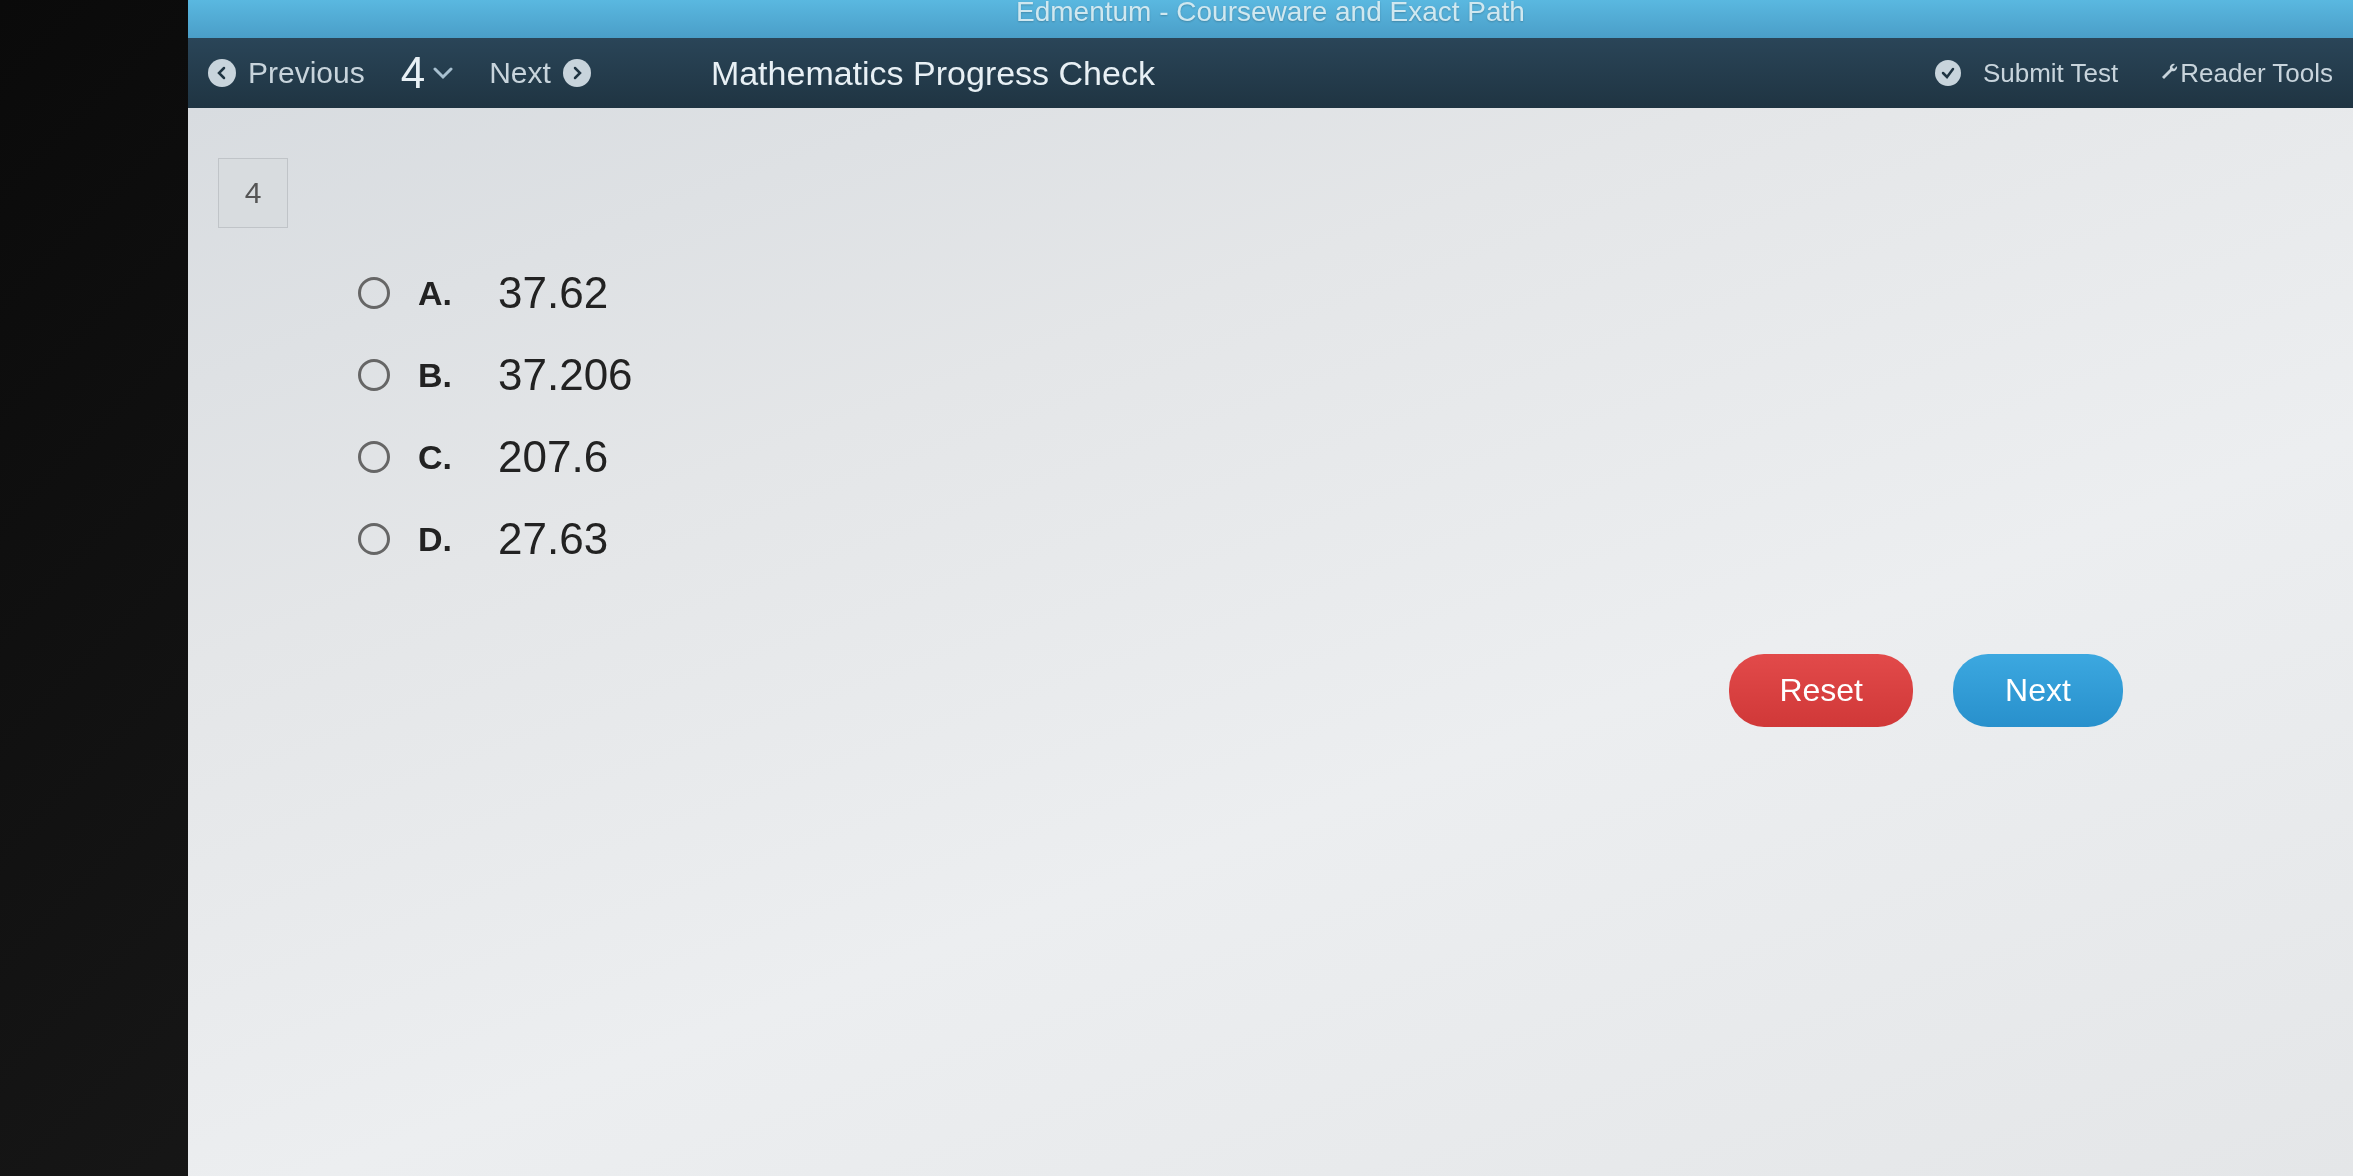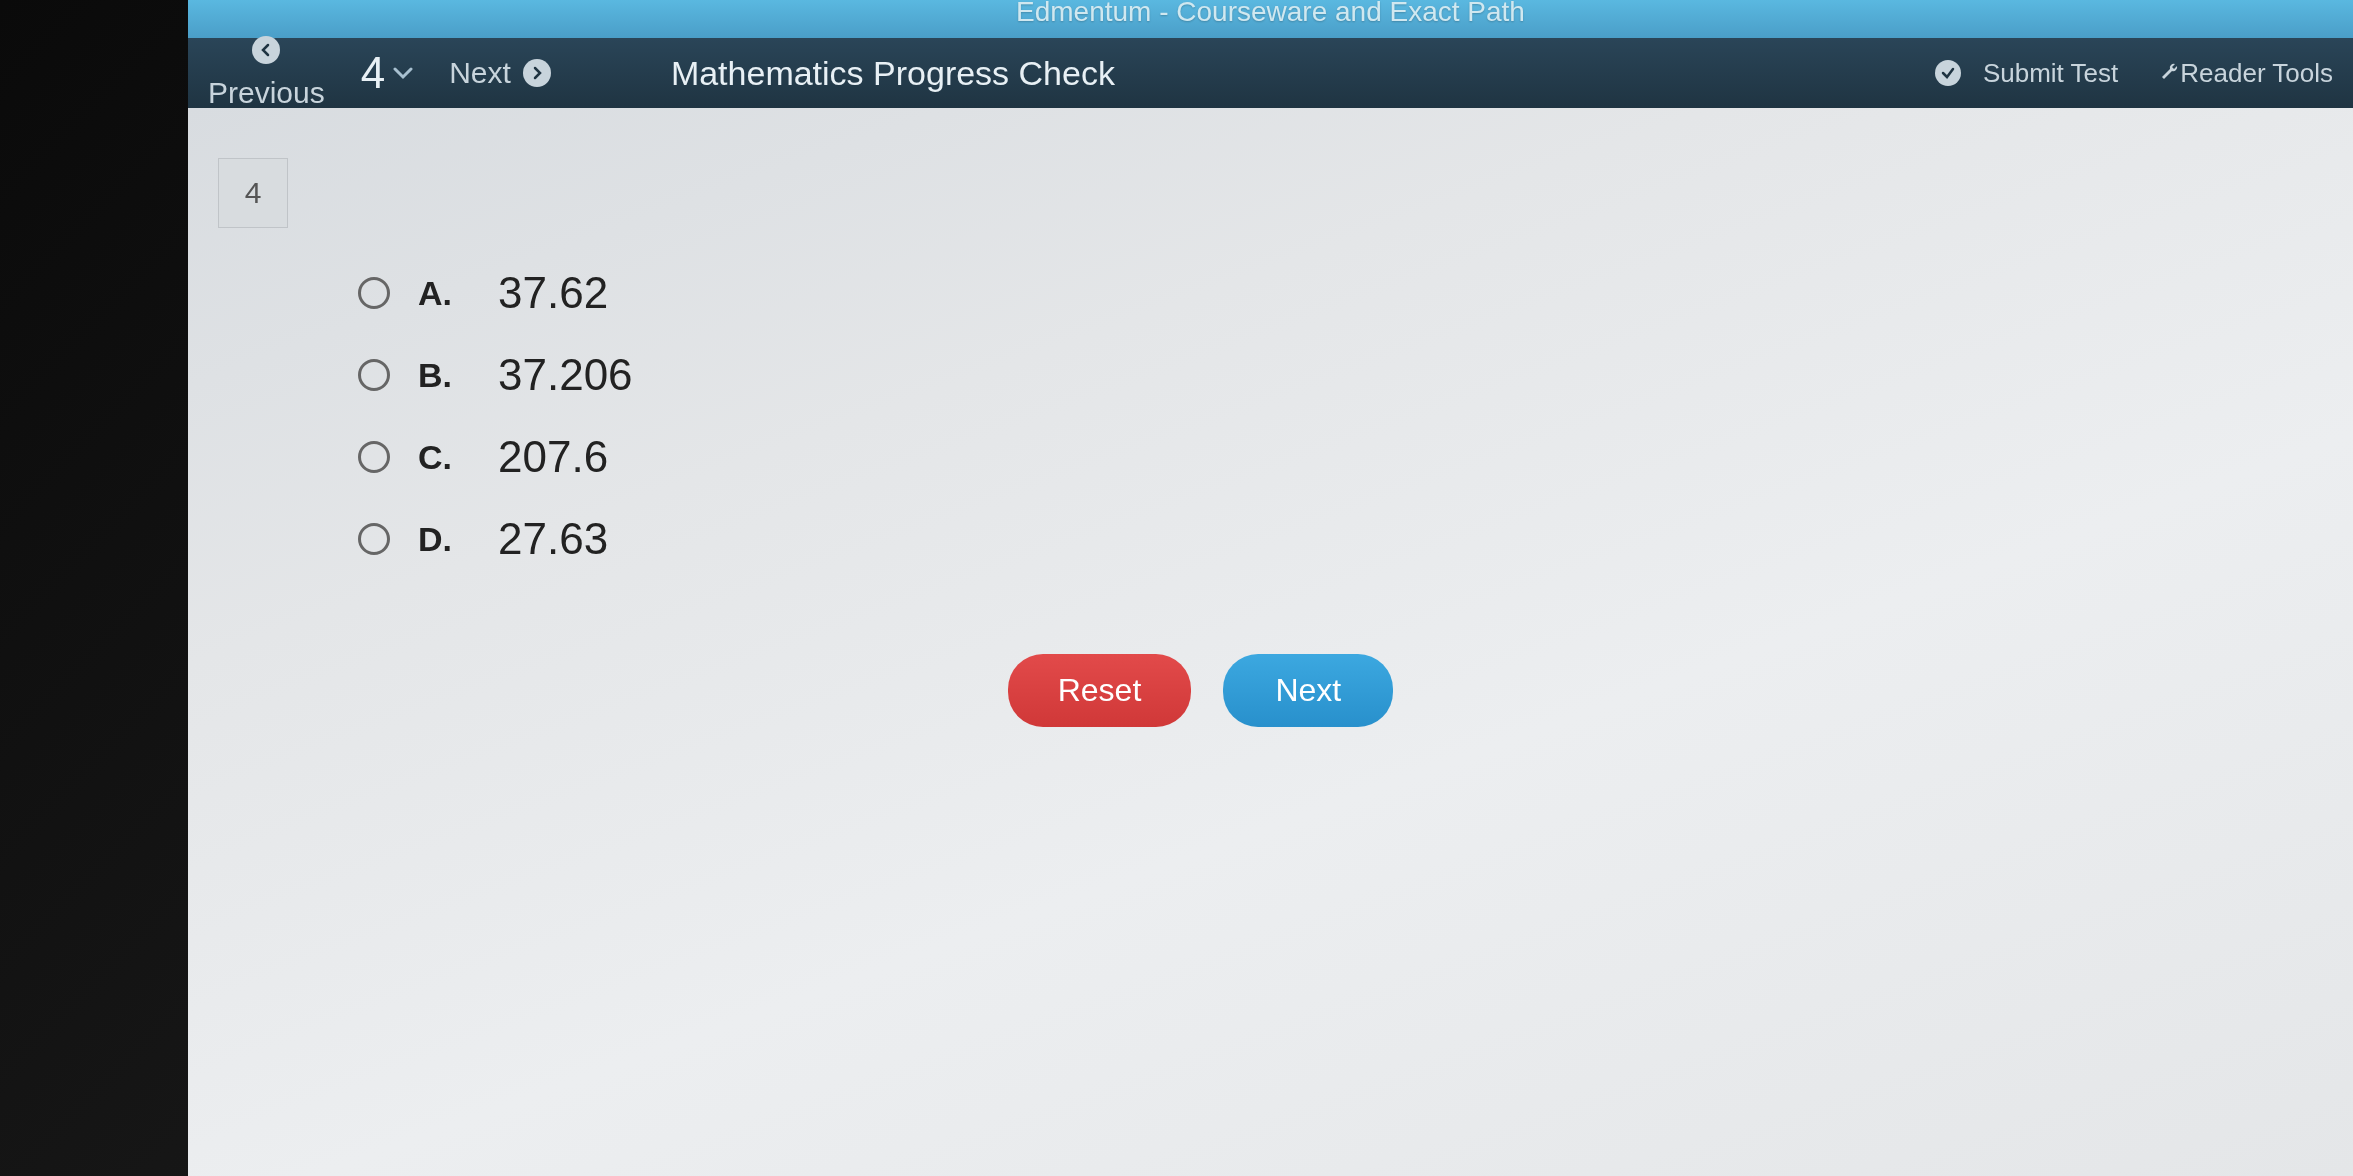--- a/index.html
+++ b/index.html
@@ -51,21 +51,20 @@
     .nav-section {
       display: flex;
       align-items: center;
       gap: 16px;
     }
     .nav-prev {
       display: flex;
       align-items: center;
       gap: 12px;
       cursor: pointer;
-      flex-direction: column;
     }
     .nav-prev .arrow-icon, .nav-next .arrow-icon {
       width: 28px;
       height: 28px;
       border-radius: 50%;
       background: #c8d4dc;
       display: flex;
       align-items: center;
       justify-content: center;
       color: #1f3442;
@@ -195,22 +194,22 @@
       min-width: 40px;
     }
     .option-value {
       font-size: 44px;
       color: #222;
       font-weight: 400;
       padding-left: 12px;
     }
     .action-buttons {
       display: flex;
-      justify-content: center;
-      gap: 32px;
+      justify-content: flex-end;
+      gap: 40px;
       padding-right: 160px;
       margin-top: 90px;
     }
     .btn {
       padding: 18px 50px;
       border-radius: 35px;
       font-size: 32px;
       color: #fff;
       border: none;
       cursor: pointer;

